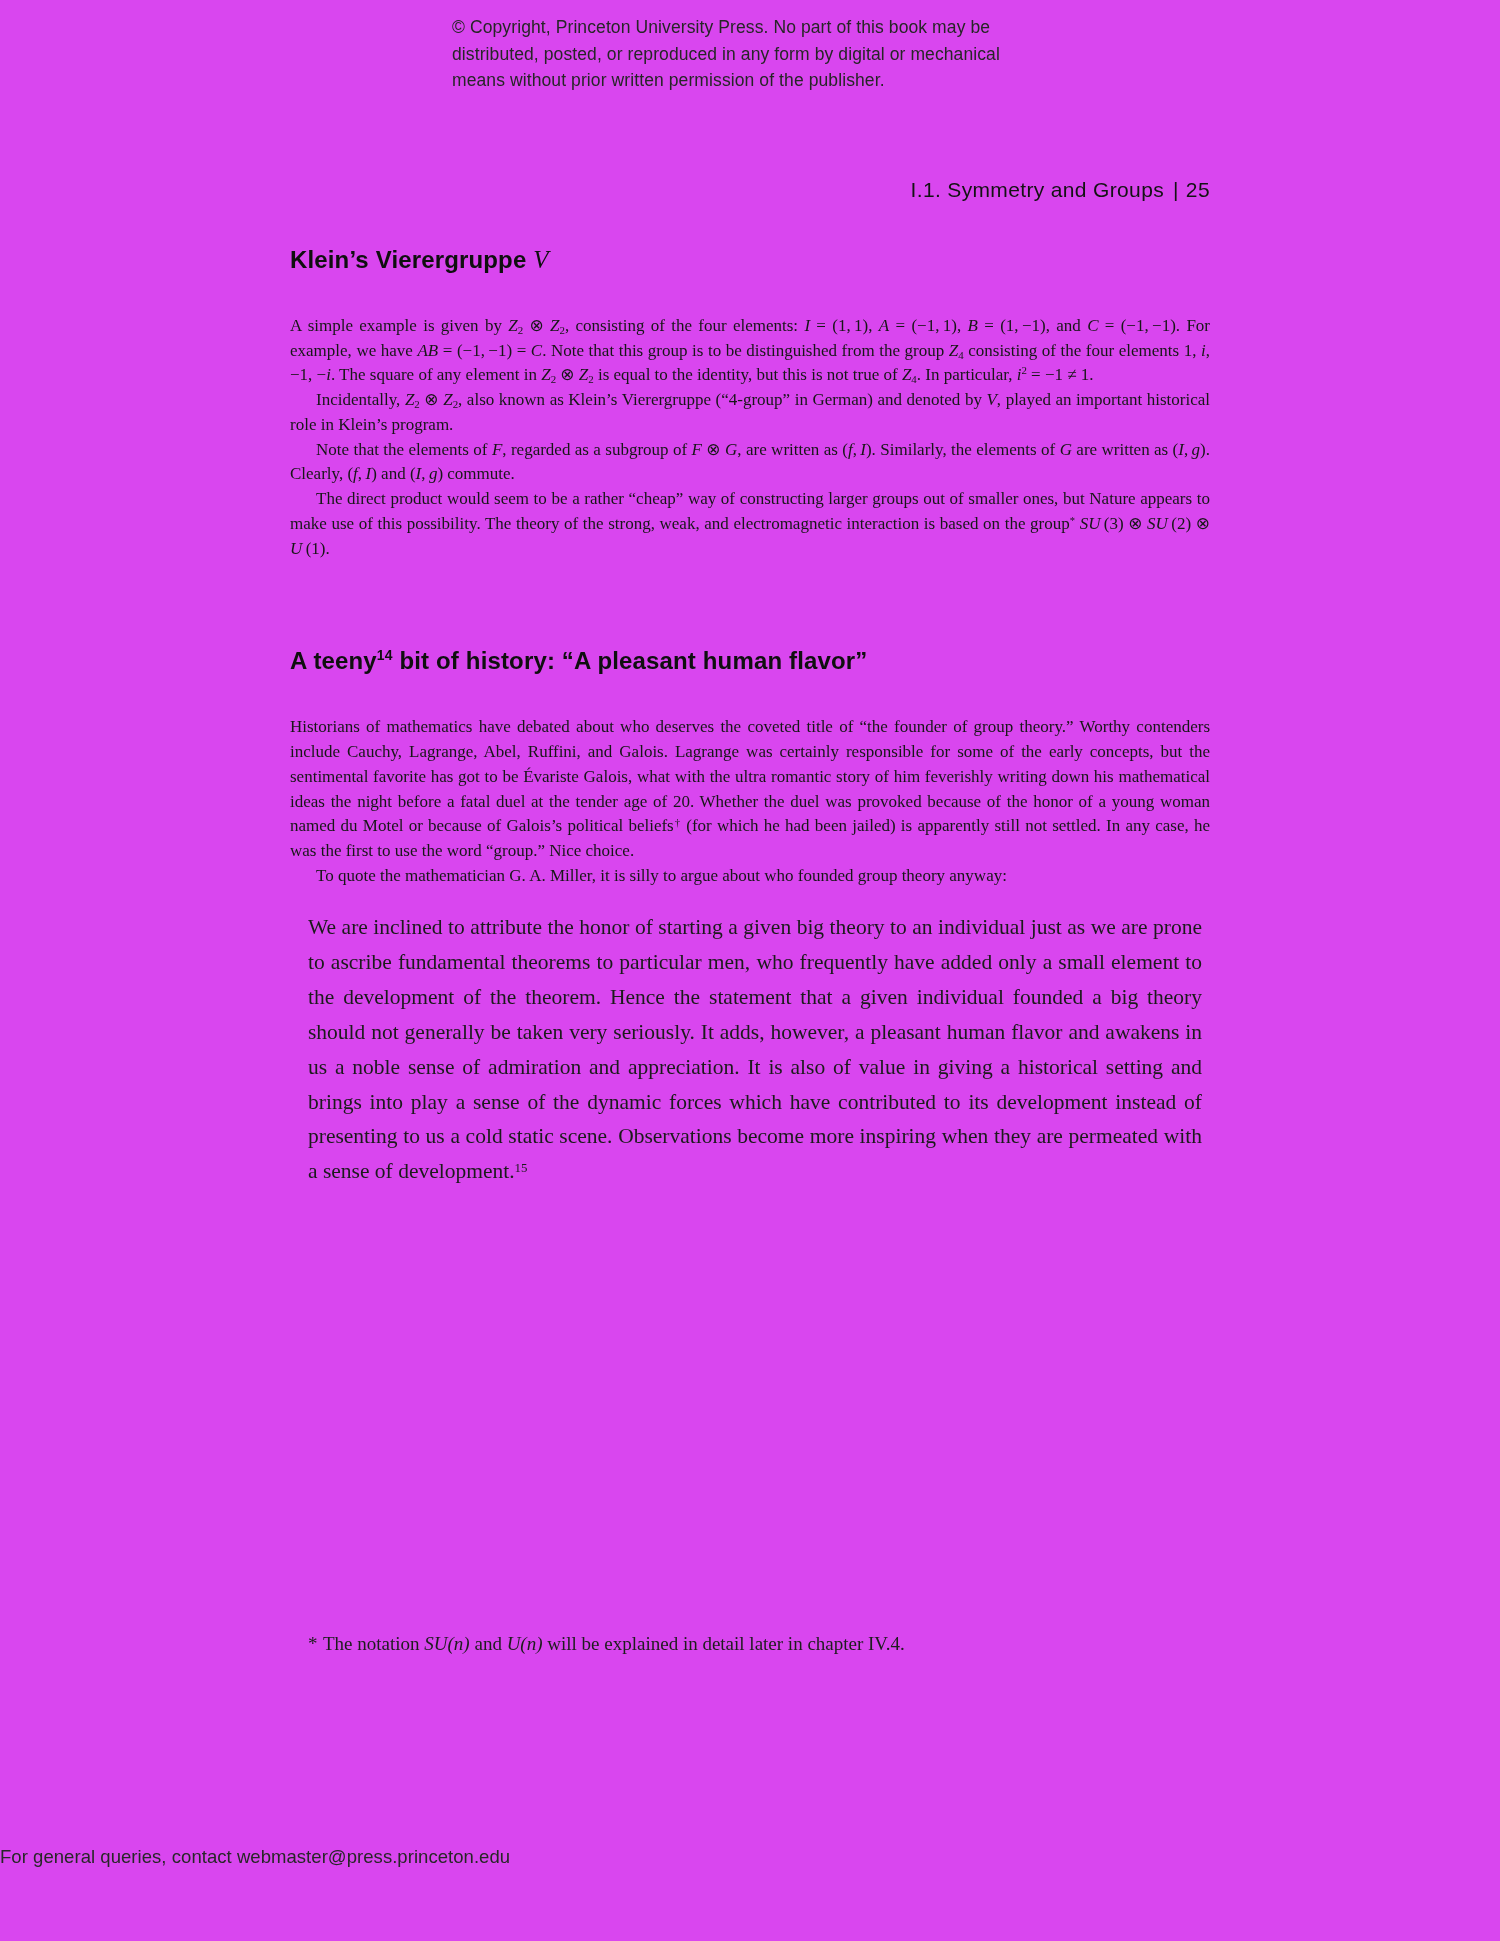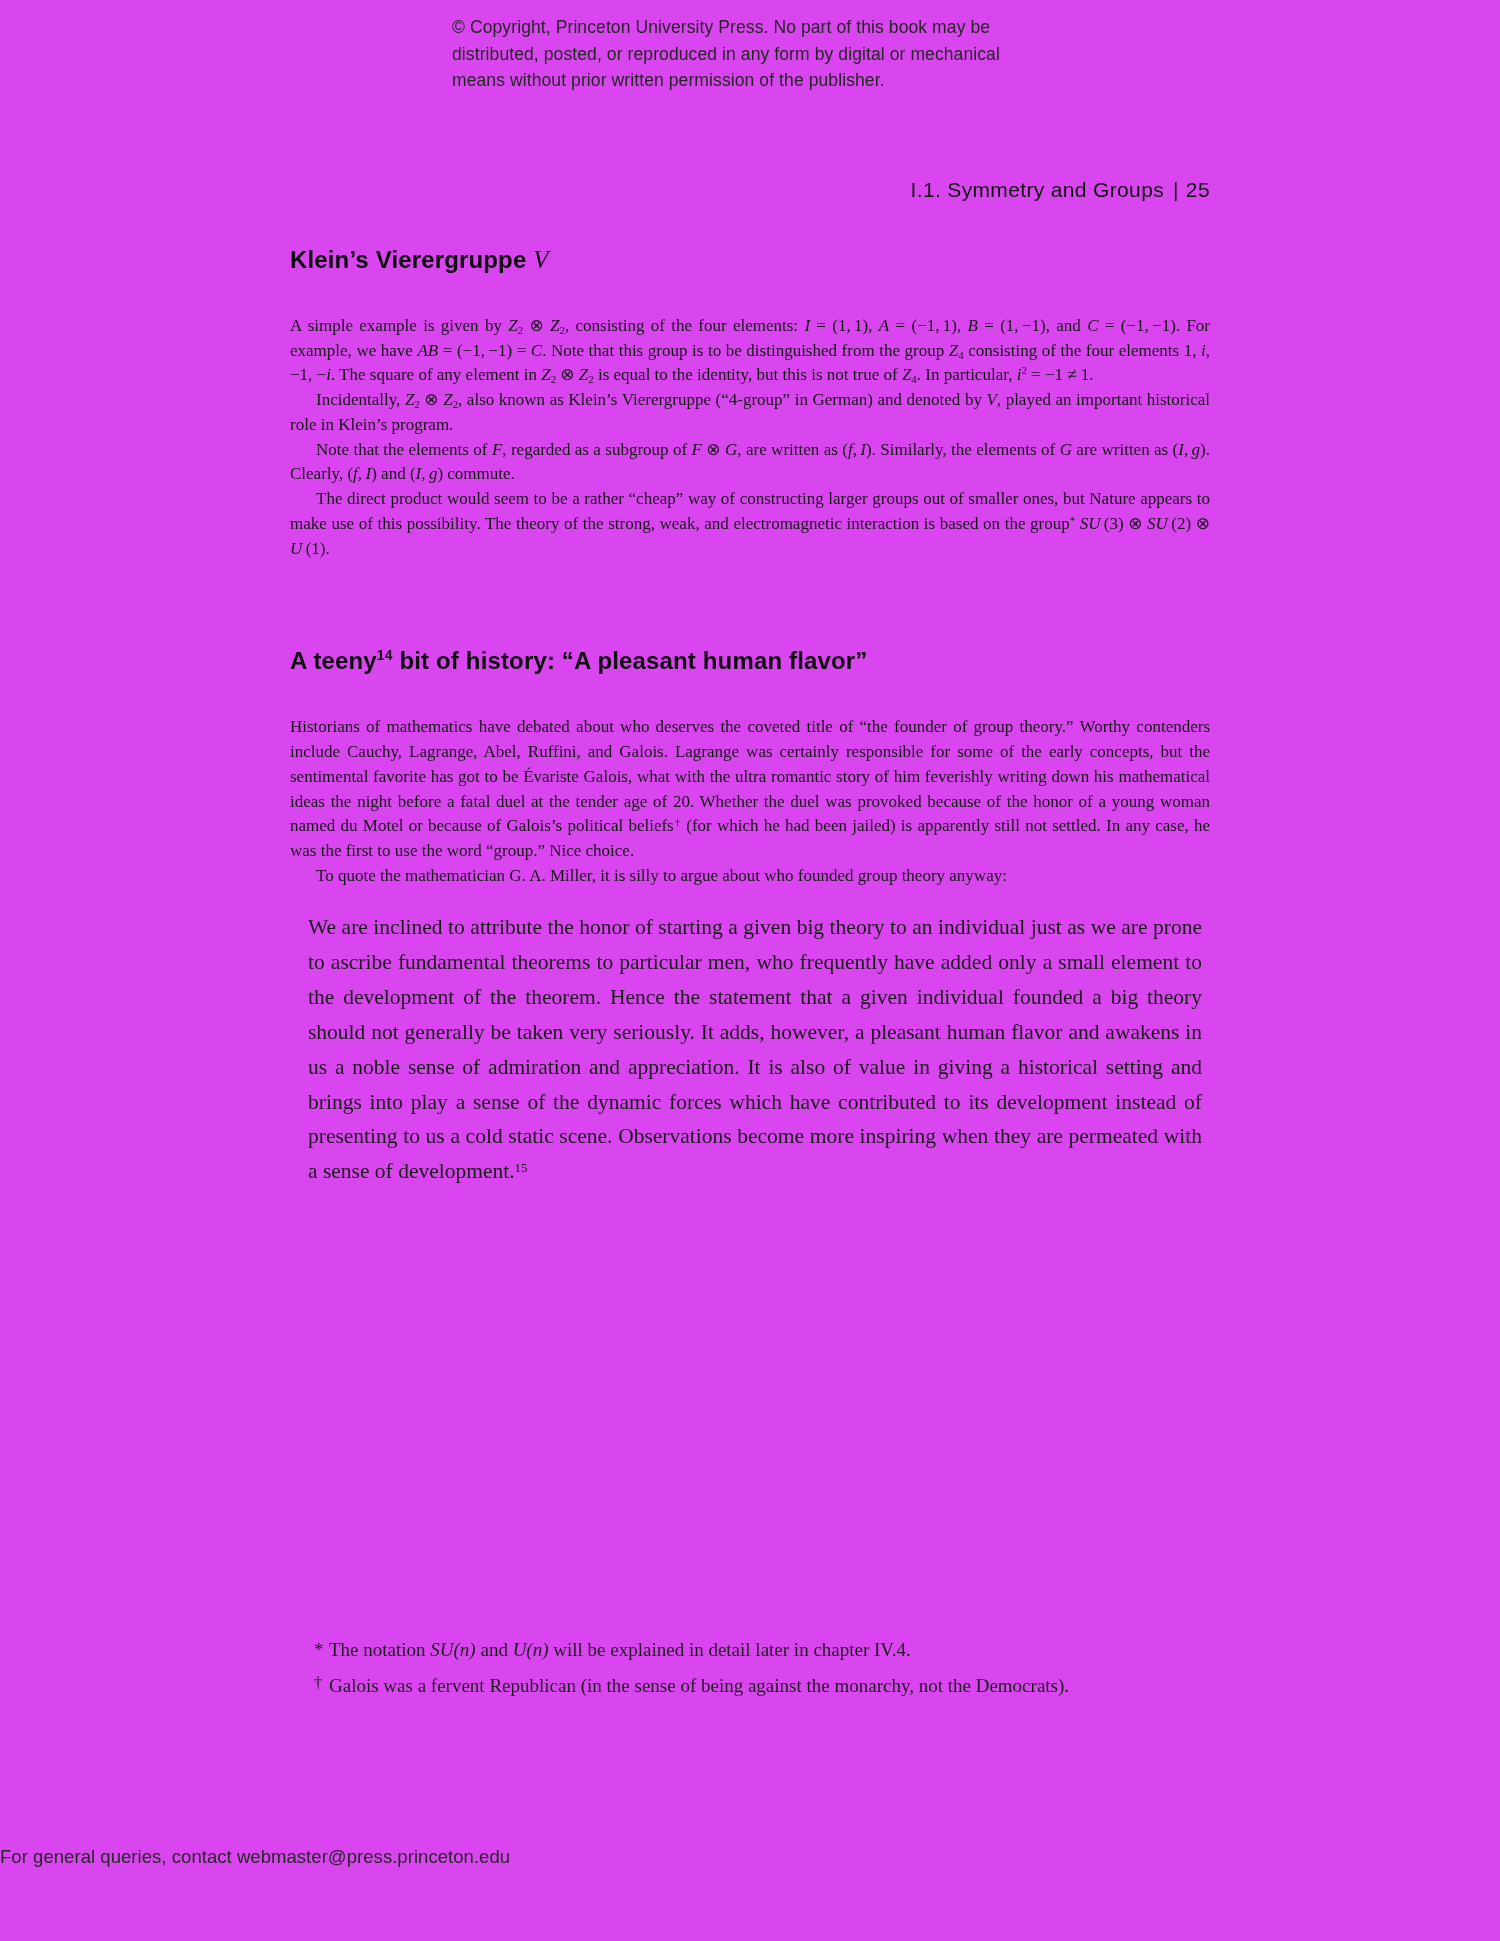--- a/index.html
+++ b/index.html
@@ -130,21 +130,21 @@
   .footnotes {
     position: absolute;
     left: 308px;
     top: 1630px;
     width: 900px;
     font-family: "Liberation Serif", serif;
     font-size: 19px;
     line-height: 1.52;
     color: #1d1d1d;
   }
-  .footnote { margin: 6px; white-space: nowrap; }
+  .footnote { margin: 0; white-space: nowrap; }
   .footnote .fnsym {
     display: inline-block;
     width: 15px;
   }
   .footnote .dagger {
     vertical-align: 0.22em;
     font-size: 0.85em;
   }
 
   
@@ -200,18 +200,17 @@
     <p class="body cont">To quote the mathematician G. A. Miller, it is silly to argue about who founded group theory anyway:</p>
 
     <div class="gap-sm"></div>
 
     <p class="blockquote"><span>We are inclined to attribute the honor of starting a given big theory to an individual just as we are prone to ascribe fundamental theorems to particular men, who frequently have added only a small element to the development of the theorem. Hence the statement that a given individual founded a big theory should not generally be taken very seriously. It adds, however, a pleasant human flavor and awakens in us a noble sense of admiration and appreciation. It is also of value in giving a historical setting and brings into play a sense of the dynamic forces which have contributed to its development instead of presenting to us a cold static scene. Observations become more inspiring when they are permeated with a sense of development.</span><sup class="fnmark">15</sup></p>
 
   </div>
 
   <div class="footnotes">
     <p class="footnote"><span class="fnsym">*</span><span>The notation </span><span class="mi">SU(n)</span><span> and </span><span class="mi">U(n)</span><span> will be explained in detail later in chapter IV.4.</span></p>
-    <p class="footnote"><span class="fnsym dagger">†</span><span>Galois was a fervent Republican (in the sense of being against the monarchy, not the Democrats).</span></p>
   </div>
 
   <div class="footer">For general queries, contact webmaster@press.princeton.edu</div>
 
 </div>
 
 </body></html>

